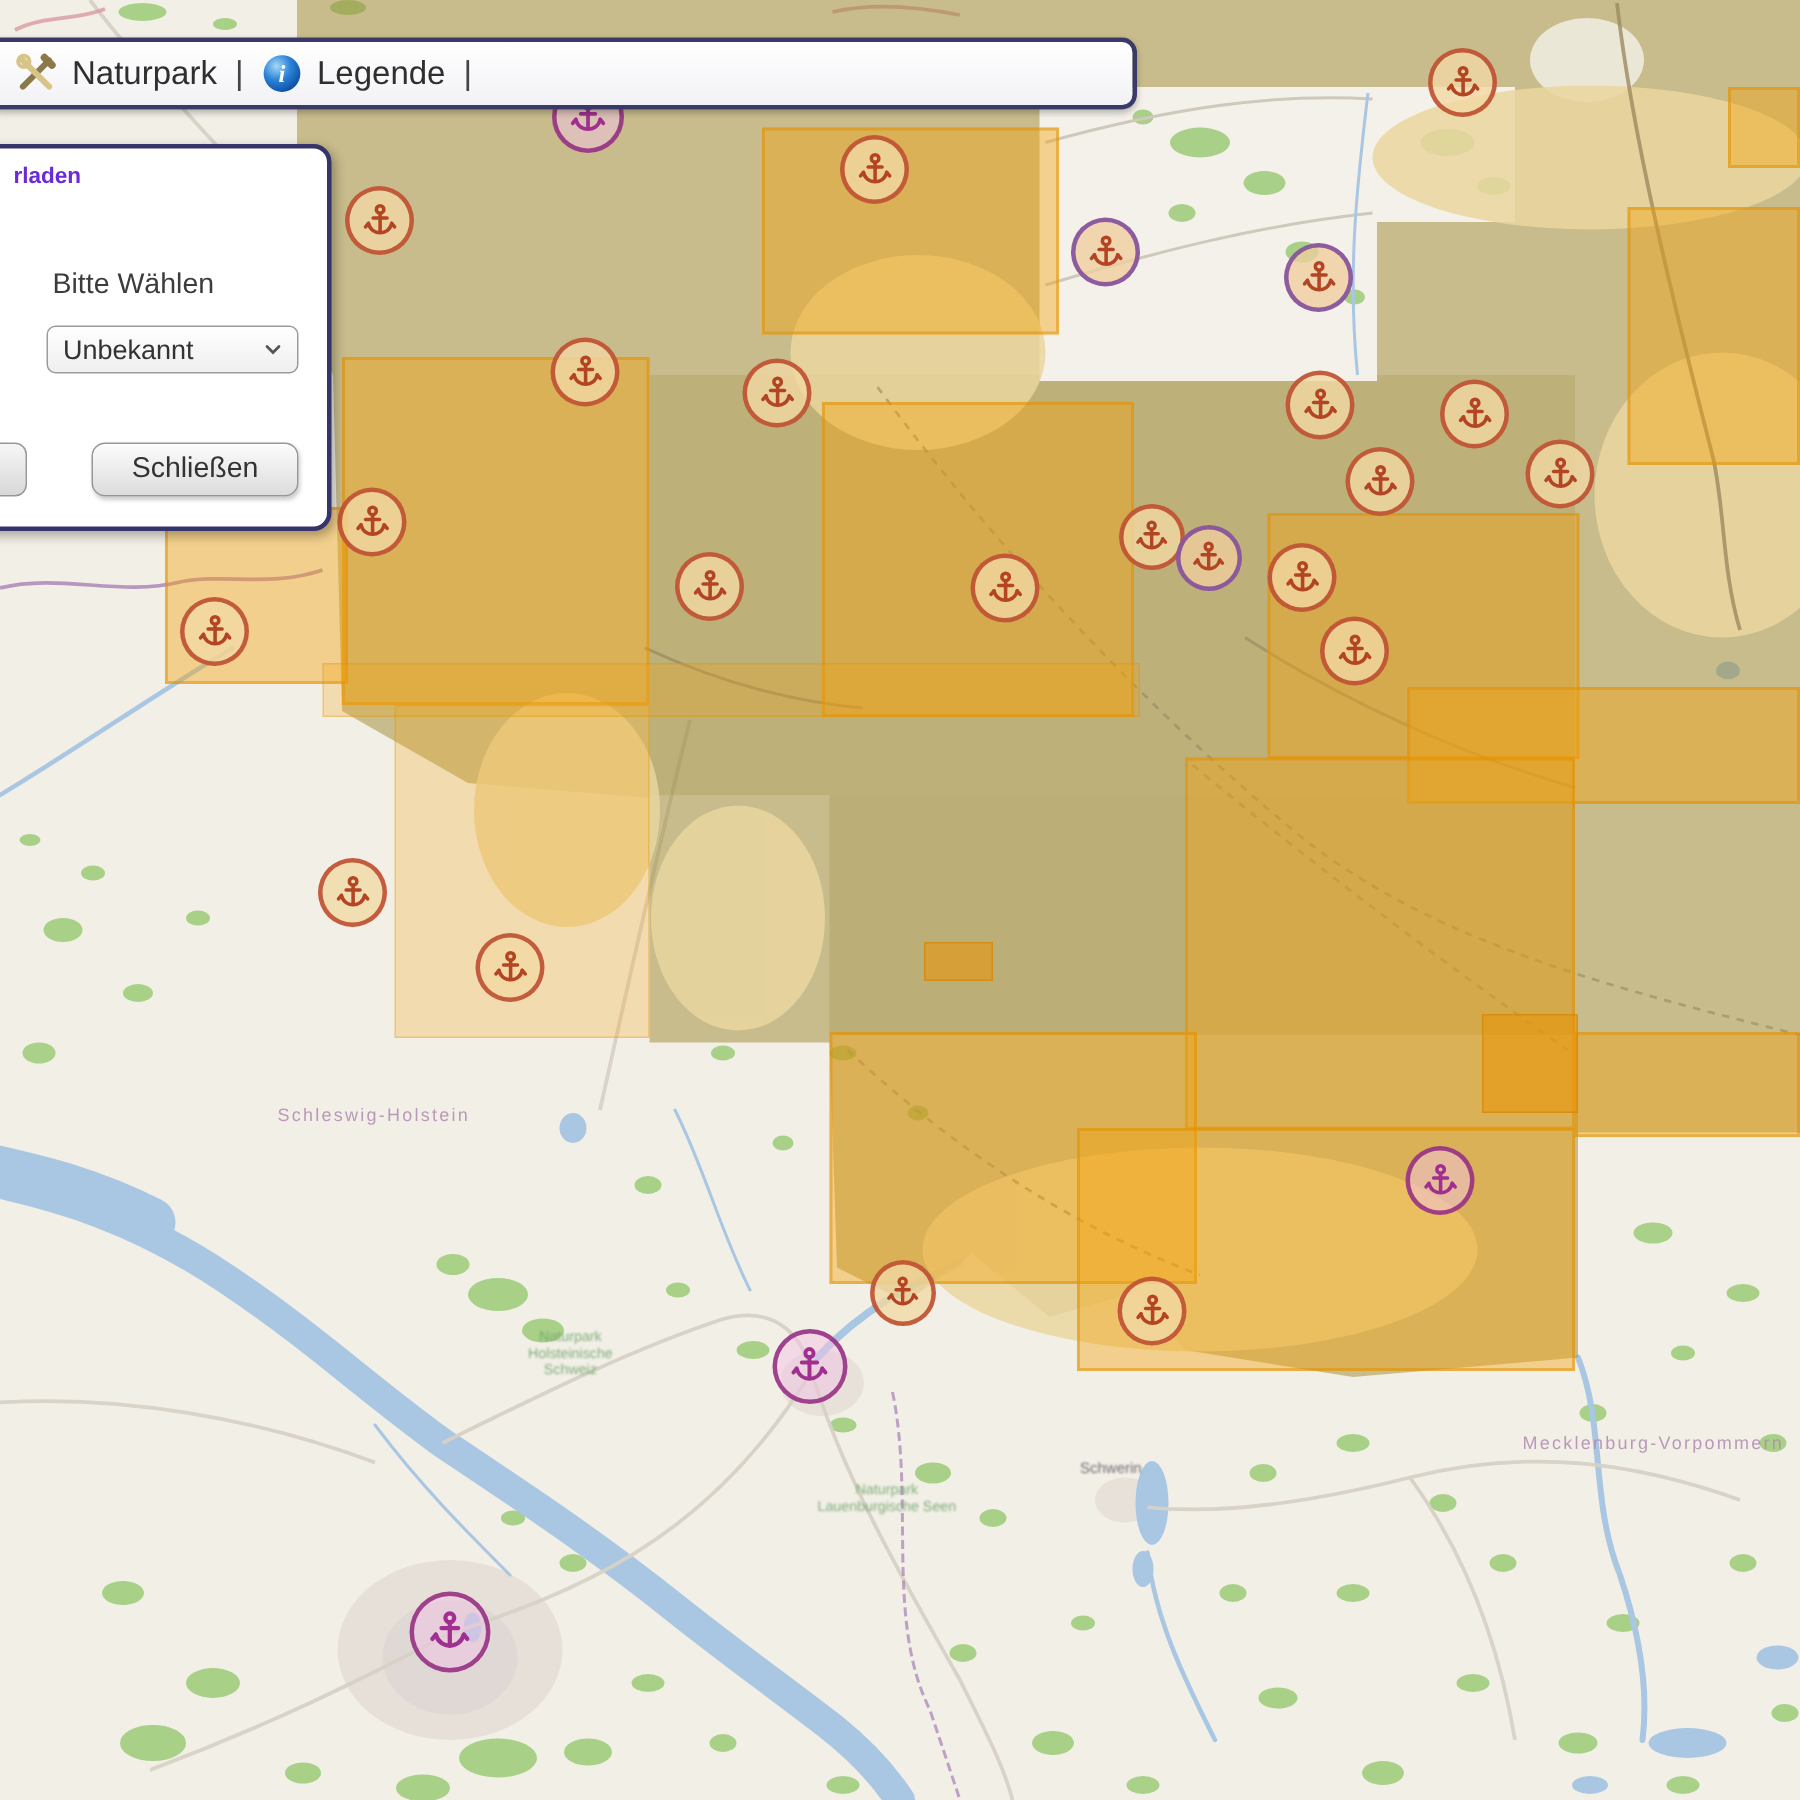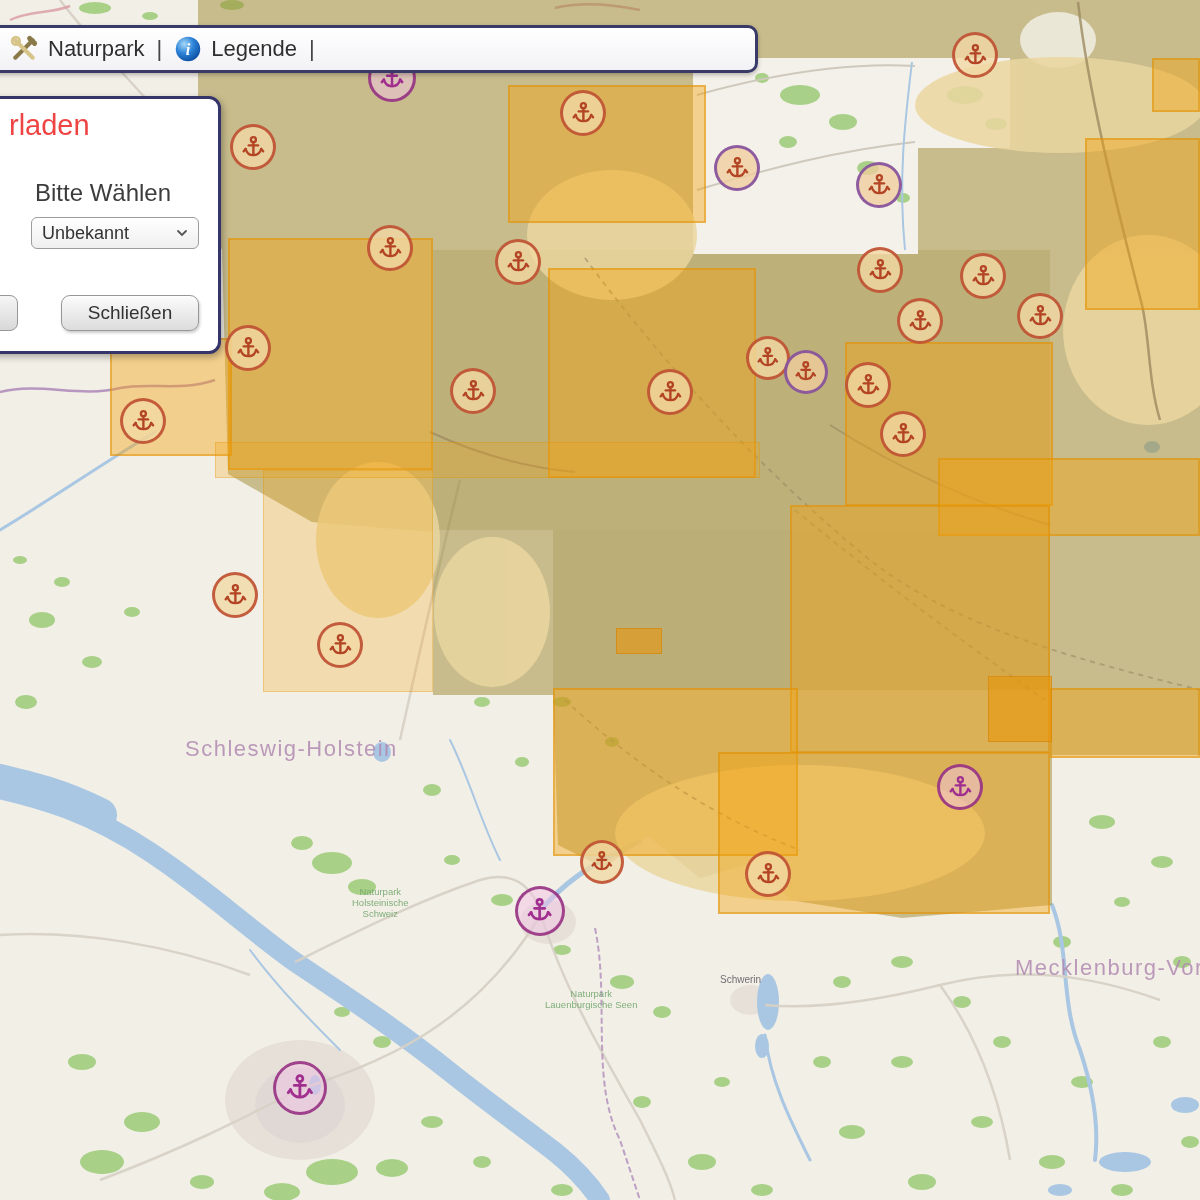--- a/index.html
+++ b/index.html
@@ -12,35 +12,35 @@
   .tile-soft{background:rgba(244,163,14,.26);border:1px solid rgba(223,142,0,.3);}
   .tile-deep{background:rgba(235,148,5,.55);border:1px solid rgba(210,130,0,.55);}
   
   .marker{position:absolute;border-radius:50%;display:flex;align-items:center;justify-content:center;border:3px solid;box-sizing:border-box;}
   .mk-o{border-color:rgba(183,60,32,.8);background:rgba(242,216,164,.78);color:#b34524;}
   .mk-p{border-color:rgba(125,70,155,.85);background:rgba(240,205,158,.78);color:#b34524;}
   .mk-m{border-color:rgba(145,40,125,.85);background:rgba(242,195,228,.5);color:#a02f90;}
   .marker svg{width:62%;height:62%;}
   
   .maplabel{position:absolute;pointer-events:none;}
-  .lbl-state{color:#b18ab1;font-size:22px;letter-spacing:1.5px;opacity:.85;filter:blur(.4px);white-space:nowrap;}
+  .lbl-state{color:#b18ab1;font-size:12px;letter-spacing:1.5px;opacity:.85;filter:blur(.4px);white-space:nowrap;}
   .lbl-nature{color:#74a86f;font-size:9.5px;line-height:11px;text-align:center;white-space:pre-line;filter:blur(.7px);opacity:.9;}
   .lbl-town{color:#5a5560;font-size:10px;filter:blur(.6px);opacity:.85;}
   
   #toolbar{position:absolute;left:-10px;top:25px;width:730px;height:42px;background:linear-gradient(#ffffff,#f2f2f6);
     border:3px solid #3a3a68;border-radius:10px;display:flex;align-items:center;padding:0 16px;box-sizing:content-box;
     box-shadow:0 2px 4px rgba(0,0,0,.25);z-index:40;}
   .tb-item{display:flex;align-items:center;gap:9px;font-size:22px;color:#2f2f2f;cursor:pointer;white-space:nowrap;}
   .tb-sep{margin:0 12px;color:#444;font-size:22px;}
   .tb-ic{display:flex;align-items:center;}
   
   #dialog{position:absolute;left:-30px;top:96px;width:245px;height:252px;background:#fff;border:3px solid #35356a;
     border-radius:12px;box-shadow:2px 3px 7px rgba(0,0,0,.3);z-index:30;}
-  .dlg-title{position:absolute;left:36px;top:10px;font-size:29px;font-weight:normal;color:#ef4444;}
-  .dlg-prompt{position:absolute;left:62px;top:80px;font-size:24px;color:#3c3c3c;text-align:center;}
+  .dlg-title{position:absolute;left:36px;top:10px;font-size:15px;font-weight:bold;color:#6d28d9;}
+  .dlg-prompt{position:absolute;left:62px;top:80px;font-size:19px;color:#3c3c3c;text-align:center;}
   .dlg-select{position:absolute;left:58px;top:118px;width:168px;height:32px;background:linear-gradient(#fff,#efefef);
     border:1px solid #9c9c9c;border-radius:6px;display:flex;align-items:center;justify-content:space-between;
     padding:0 10px;box-sizing:border-box;font-size:18px;color:#333;cursor:pointer;box-shadow:inset 0 1px 0 #fff;}
   .dlg-close{position:absolute;left:88px;top:196px;width:138px;height:36px;background:linear-gradient(#fcfcfc,#dcdcdc);
     border:1px solid #979797;border-radius:9px;font-size:19px;color:#333;font-family:"Liberation Sans",sans-serif;
     box-shadow:inset 0 1px 0 #fff,1px 2px 3px rgba(0,0,0,.2);cursor:pointer;}
   .dlg-partial{position:absolute;left:5px;top:196px;width:40px;height:36px;background:linear-gradient(#f6f6f6,#d8d8d8);
     border:1px solid #979797;border-radius:8px;cursor:pointer;}
 </style>
 </head>

